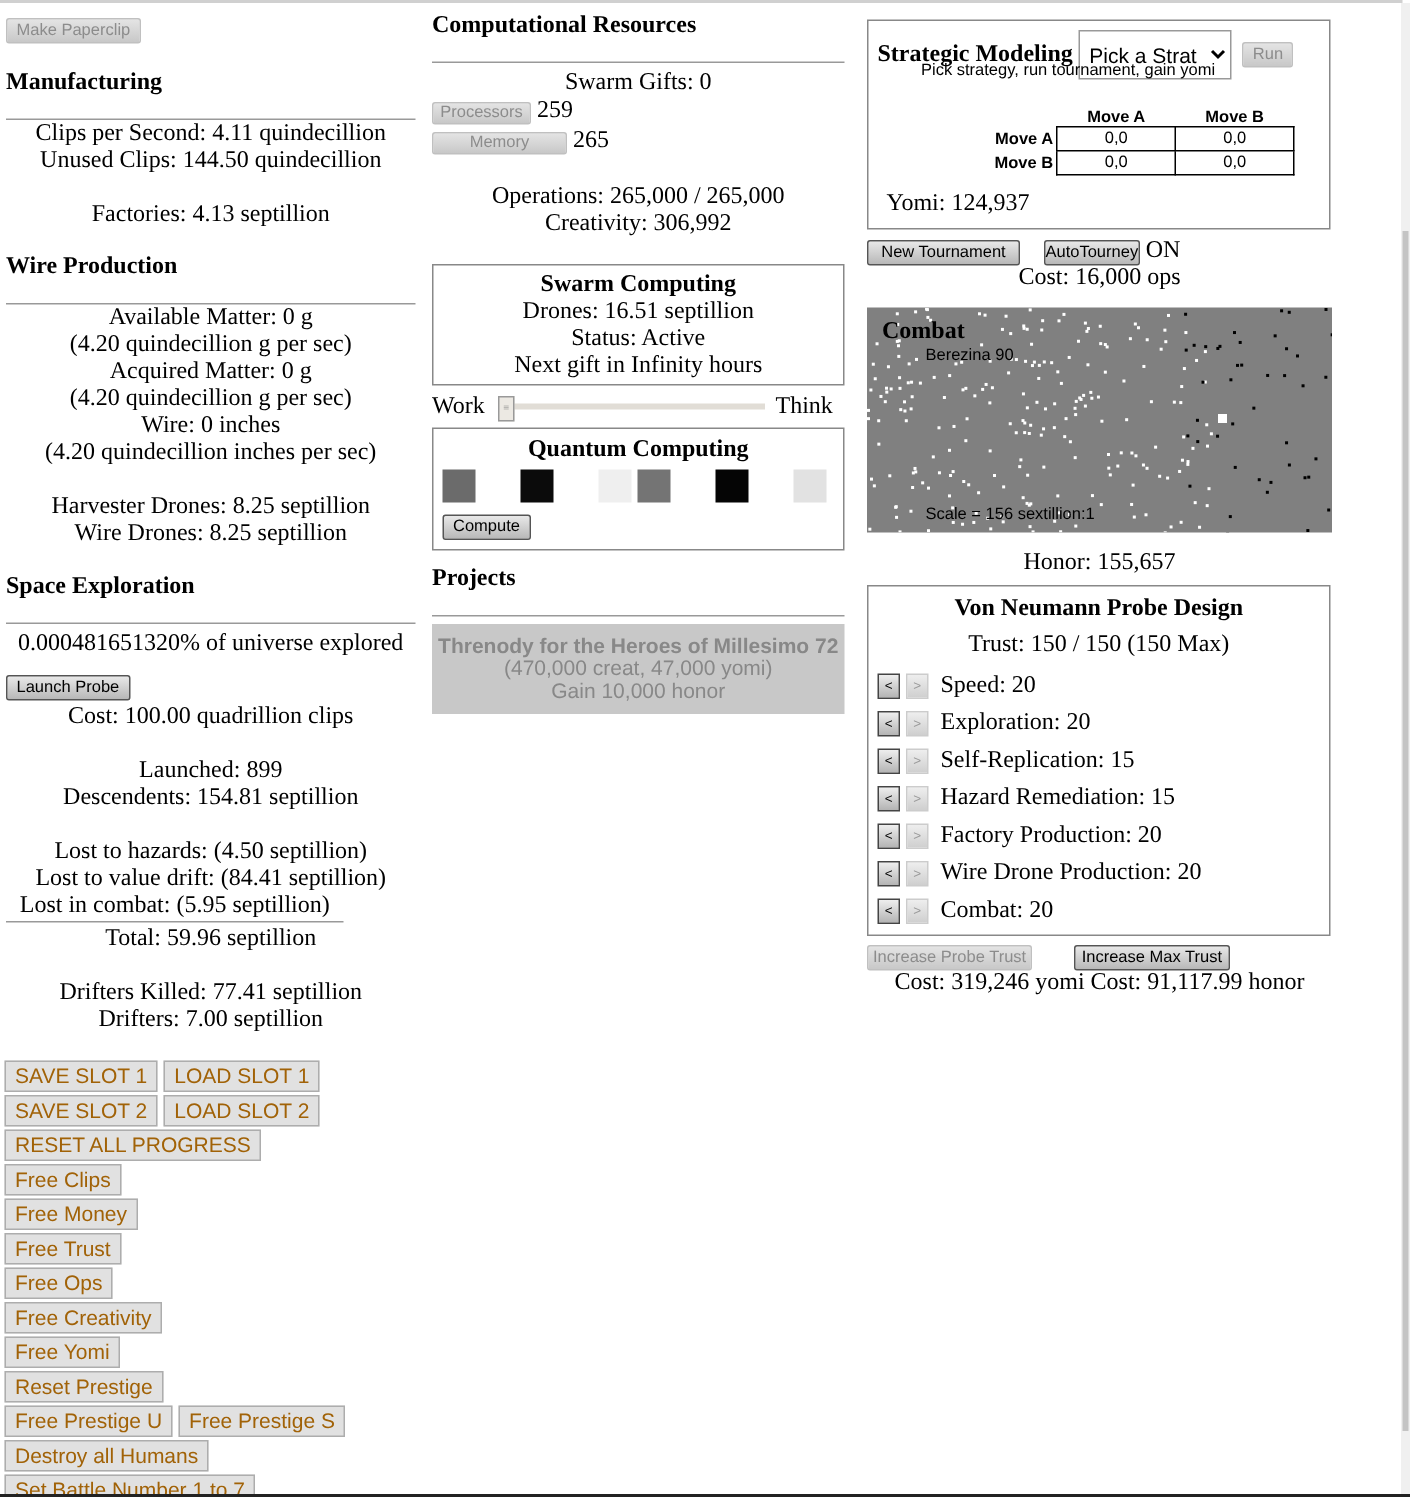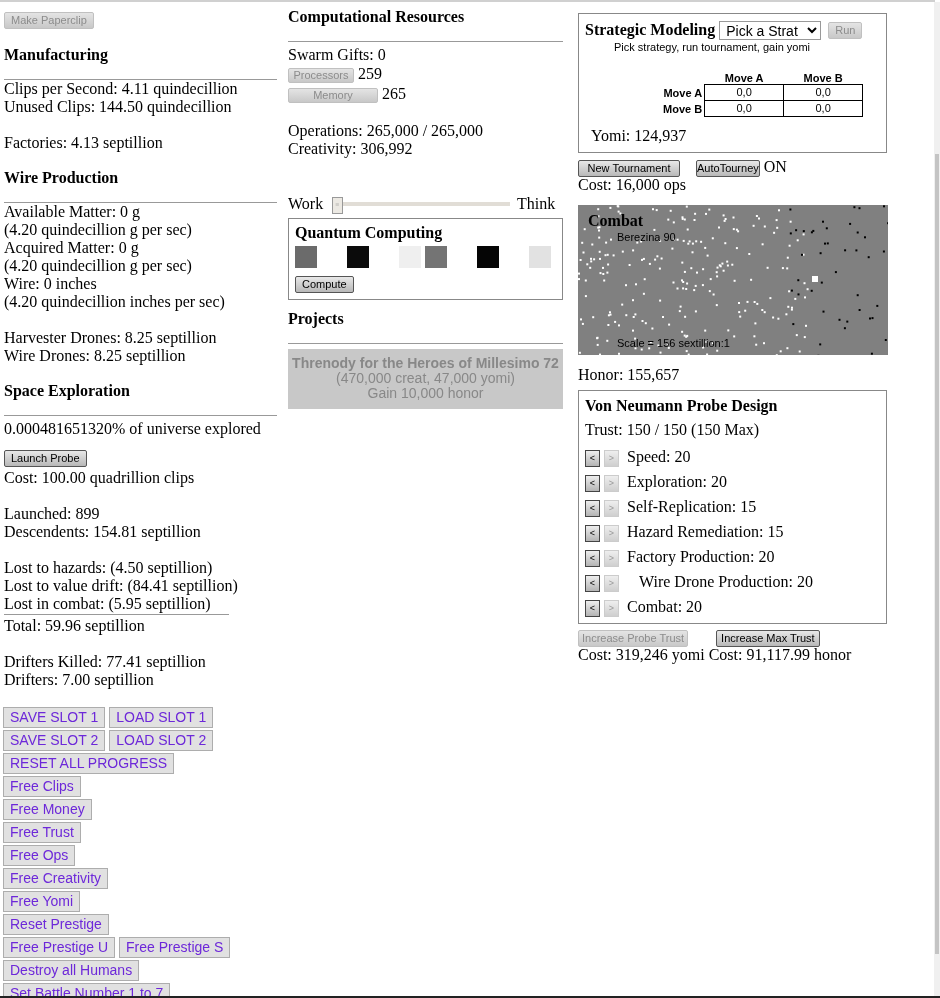--- a/index.html
+++ b/index.html
@@ -7,45 +7,45 @@
          font-family:"Liberation Serif", serif; font-size:16px; color:#000; }
   .topline { position:absolute; left:0; top:0; width:935px; height:2px; background:#d0d0d0; }
   .bottomline { position:absolute; left:0; top:996px; width:940px; height:2px; background:#222; }
   .scrollbar { position:absolute; left:934px; top:2px; width:6px; height:994px; background:#f0f0f0; }
   .scrollbar .thumb { position:absolute; left:1px; top:152px; width:4px; height:800px; background:#c4c4c4; }
   .col { position:absolute; top:0; }
   #col1 { left:4px; width:273px; }
   #col2 { left:288px; width:275px; }
   #col3 { left:578px; width:310px; }
   h2 { font-size:16px; font-weight:bold; margin:0; border-bottom:1px solid #999; padding-bottom:15px; }
-  .line { line-height:18px; white-space:nowrap; }
+  .line { line-height:18px; white-space:nowrap;text-align:center; }
   .gap { height:18px; }
   .btn { font-family:"Liberation Sans", sans-serif; font-size:11px; border:1px solid #707070;
          background:linear-gradient(#f4f4f4,#d6d6d6); border-radius:2px; padding:1px 6px; color:#000;
          display:inline-block; line-height:13px; cursor:default; }
   .btn.disabled { color:#8c8c8c; border-color:#c0c0c0; background:linear-gradient(#e4e4e4,#c8c8c8); }
   .btn.dark { background:linear-gradient(#e8e8e8,#b8b8b8); border-color:#555; }
   .dbtn { font-family:"Liberation Sans", sans-serif; font-size:14px; border:1px solid #adadad;
-          background:#e1e1e1; padding:1px 6px; color:#6d28d9; display:inline-block; line-height:17px; margin:0 0 2px 0; }
+          background:#e1e1e1; padding:1px 6px; color:#a16207; display:inline-block; line-height:17px; margin:0 0 2px 0; }
   .box { border:1px solid #888; padding:4px 6px; }
   .chip { display:inline-block; width:22px; height:22px; margin-right:4px; vertical-align:top; }
   .proj { background:#c8c8c8; color:#888; font-family:"Liberation Sans", sans-serif; font-size:14px;
           font-weight:bold; text-align:center; padding:7px 0 8px; line-height:15px; }
   .proj .sub { font-weight:normal; }
   .sans { font-family:Liberation Sans, sans-serif;margin-left:29px; }
   table.payoff { border-collapse:collapse; font-family:"Liberation Sans", sans-serif; font-size:11px; }
   table.payoff th { font-weight:bold; padding:0 2px; }
   table.payoff td.cell { border:1px solid #000; text-align:center; width:76px; height:13px; line-height:13px; }
   .combat { position:relative; width:310px; height:150px; background:#808080; overflow:hidden; }
   .arrow { font-family:"Liberation Sans", sans-serif; font-size:9px; width:13px; height:15px; display:inline-block;
            text-align:center; line-height:15px; border:1px solid #444; background:linear-gradient(#eee,#b4b4b4);
            vertical-align:middle; margin-right:4px; }
   .arrow.disabled { border-color:#ccc; color:#999; background:linear-gradient(#eee,#cfcfcf); }
   .probe-row { height:25px; line-height:25px; white-space:nowrap; }
-  select.strat { font-family:"Liberation Sans", sans-serif; font-size:14px; height:19px; border:1px solid #999; padding:0 2px; width:102px; background:#fff; }
+  select.strat { font-family:"Liberation Sans", sans-serif; font-size:14px; height:33px; border:1px solid #999; padding:0 2px; width:102px; background:#fff; }
 </style>
 </head>
 <body>
 
 <div class="topline"></div>
 
 <div class="col" id="col1">
   <div style="height:10px"></div>
   <span class="btn disabled">Make Paperclip</span>
 
@@ -116,21 +116,27 @@
   </div>
   <div style="height:20px;line-height:20px">
     <span class="btn disabled" style="width:56px;text-align:center;padding:0 16px">Memory</span>
     <span>265</span>
   </div>
   <div class="gap"></div>
   <div class="line">Operations: 265,000 / 265,000</div>
   <div class="line">Creativity: 306,992</div>
 
   <div style="height:18px"></div>
-  <div style="position:relative;height:24px;margin-top:16px">
+  <div class="box" style="width:261px;padding:4px 6px 3px">
+    <div class="line" style="font-weight:bold">Swarm Computing</div>
+    <div class="line">Drones: 16.51 septillion</div>
+    <div class="line">Status: Active</div>
+    <div class="line">Next gift in Infinity hours</div>
+  </div>
+  <div style="position:relative;height:24px;margin-top:2px">
     <span style="position:absolute;left:0;top:3px">Work</span>
     <div style="position:absolute;left:44px;top:10px;width:178px;height:4px;background:#e1ddd6"></div>
     <div id="slider-thumb" style="position:absolute;left:44px;top:5px;width:9px;height:15px;border:1px solid #999;background:#ece9e3;font-size:7px;line-height:15px;text-align:center;color:#888">≡</div>
     <span style="position:absolute;left:229px;top:3px">Think</span>
   </div>
 
   <div class="box" style="width:261px;margin-top:2px;padding:5px 6px 6px">
     <div class="line" style="font-weight:bold">Quantum Computing</div>
     <div id="chips" style="height:22px;margin-top:4px;white-space:nowrap"><span class="chip" style="background: rgb(107, 107, 107);"></span><span class="chip" style="background: rgb(255, 255, 255);"></span><span class="chip" style="background: rgb(11, 11, 11);"></span><span class="chip" style="background: rgb(255, 255, 255);"></span><span class="chip" style="background: rgb(239, 239, 239);"></span><span class="chip" style="background: rgb(116, 116, 116);"></span><span class="chip" style="background: rgb(255, 255, 255);"></span><span class="chip" style="background: rgb(5, 5, 5);"></span><span class="chip" style="background: rgb(255, 255, 255);"></span><span class="chip" style="background: rgb(226, 226, 226);"></span></div>
     <div style="margin-top:6px"><span class="btn dark">Compute</span></div>
@@ -475,21 +481,21 @@
   <div style="height:6px"></div>
   <div class="box" style="width:295px;padding:6px 6px 4px">
     <div class="line" style="font-weight:bold;margin-bottom:6px">Von Neumann Probe Design</div>
     <div class="line" style="margin-bottom:5px">Trust: 150 / 150 (150 Max)</div>
     <div id="probe-stats">
         <div class="probe-row"><span class="arrow">&lt;</span><span class="arrow disabled">&gt;</span><span style="margin-left:4px">Speed: 20</span></div>
         <div class="probe-row"><span class="arrow">&lt;</span><span class="arrow disabled">&gt;</span><span style="margin-left:4px">Exploration: 20</span></div>
         <div class="probe-row"><span class="arrow">&lt;</span><span class="arrow disabled">&gt;</span><span style="margin-left:4px">Self-Replication: 15</span></div>
         <div class="probe-row"><span class="arrow">&lt;</span><span class="arrow disabled">&gt;</span><span style="margin-left:4px">Hazard Remediation: 15</span></div>
         <div class="probe-row"><span class="arrow">&lt;</span><span class="arrow disabled">&gt;</span><span style="margin-left:4px">Factory Production: 20</span></div>
-        <div class="probe-row"><span class="arrow">&lt;</span><span class="arrow disabled">&gt;</span><span style="margin-left:16px">Wire Drone Production: 20</span></div>
+        <div class="probe-row"><span class="arrow">&lt;</span><span class="arrow disabled">&gt;</span><span style="margin-left:4px">Wire Drone Production: 20</span></div>
         <div class="probe-row"><span class="arrow">&lt;</span><span class="arrow disabled">&gt;</span><span style="margin-left:4px">Combat: 20</span></div>
       </div>
   </div>
   <div style="height:4px"></div>
   <div style="white-space:nowrap;height:18px">
     <span class="btn disabled" style="padding:1px 3px">Increase Probe Trust</span>
     <span style="display:inline-block;width:20px"></span>
     <span class="btn dark" style="padding:1px 4px">Increase Max Trust</span>
   </div>
   <div class="line">Cost: 319,246 yomi Cost: 91,117.99 honor</div>

